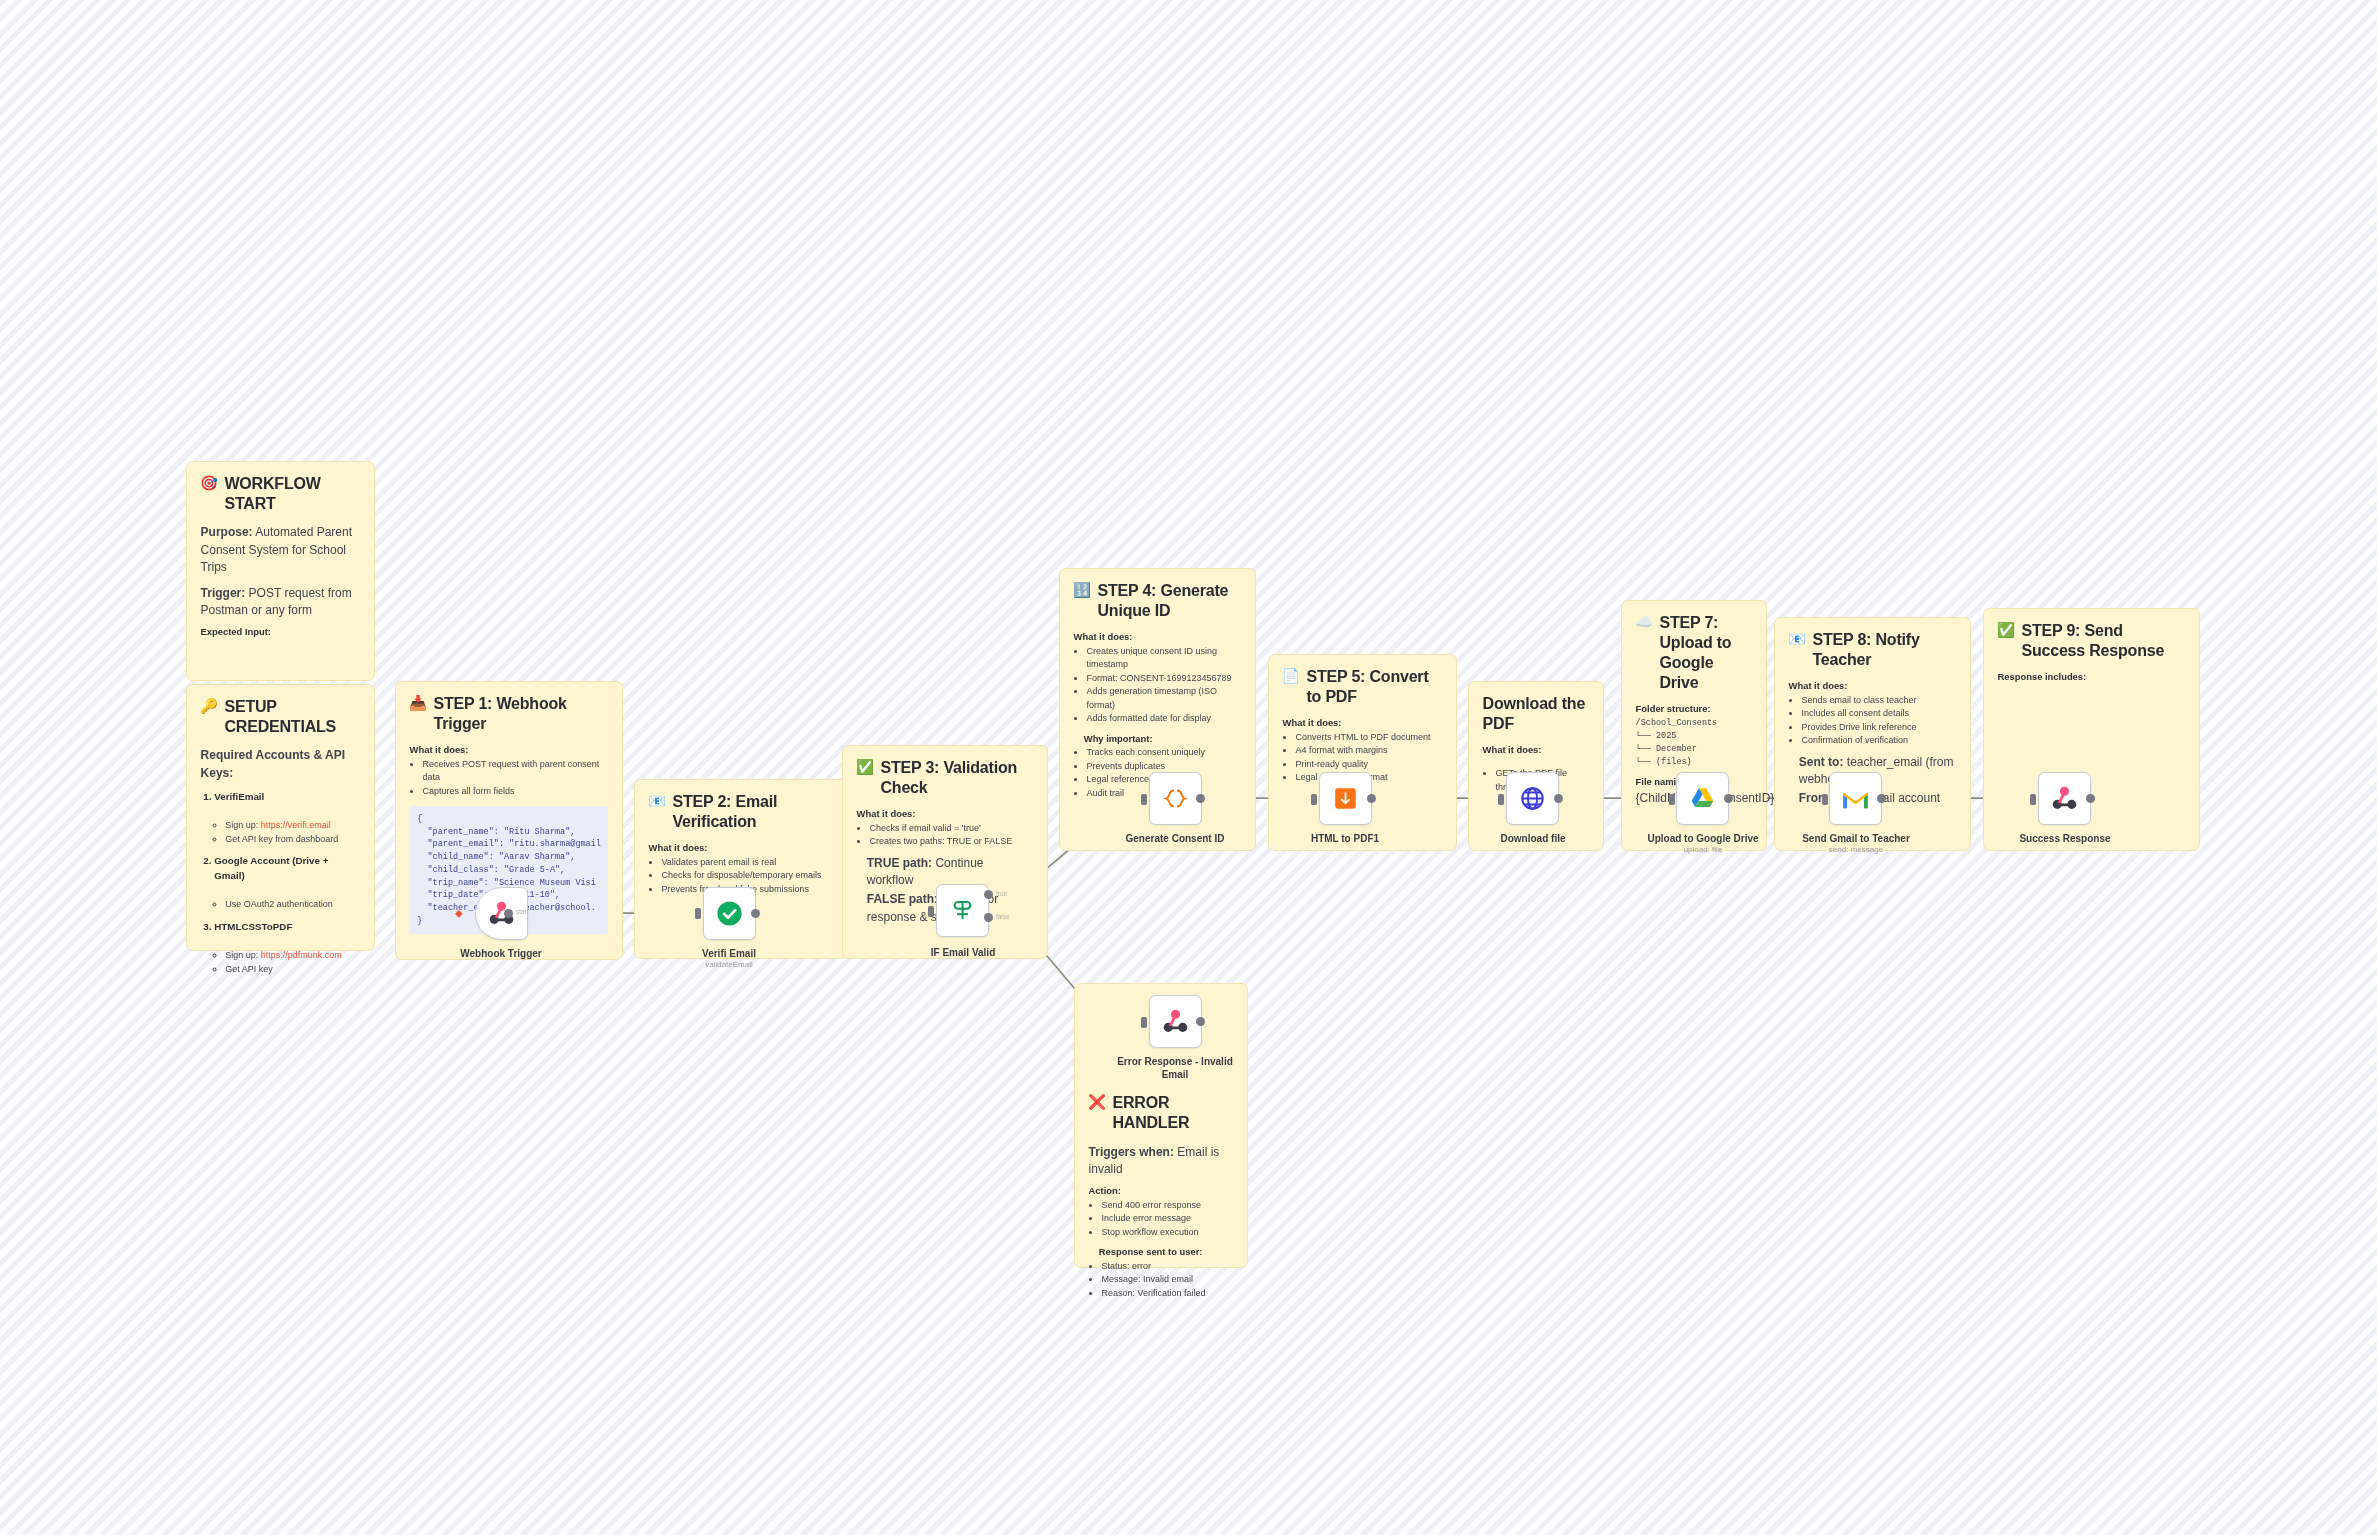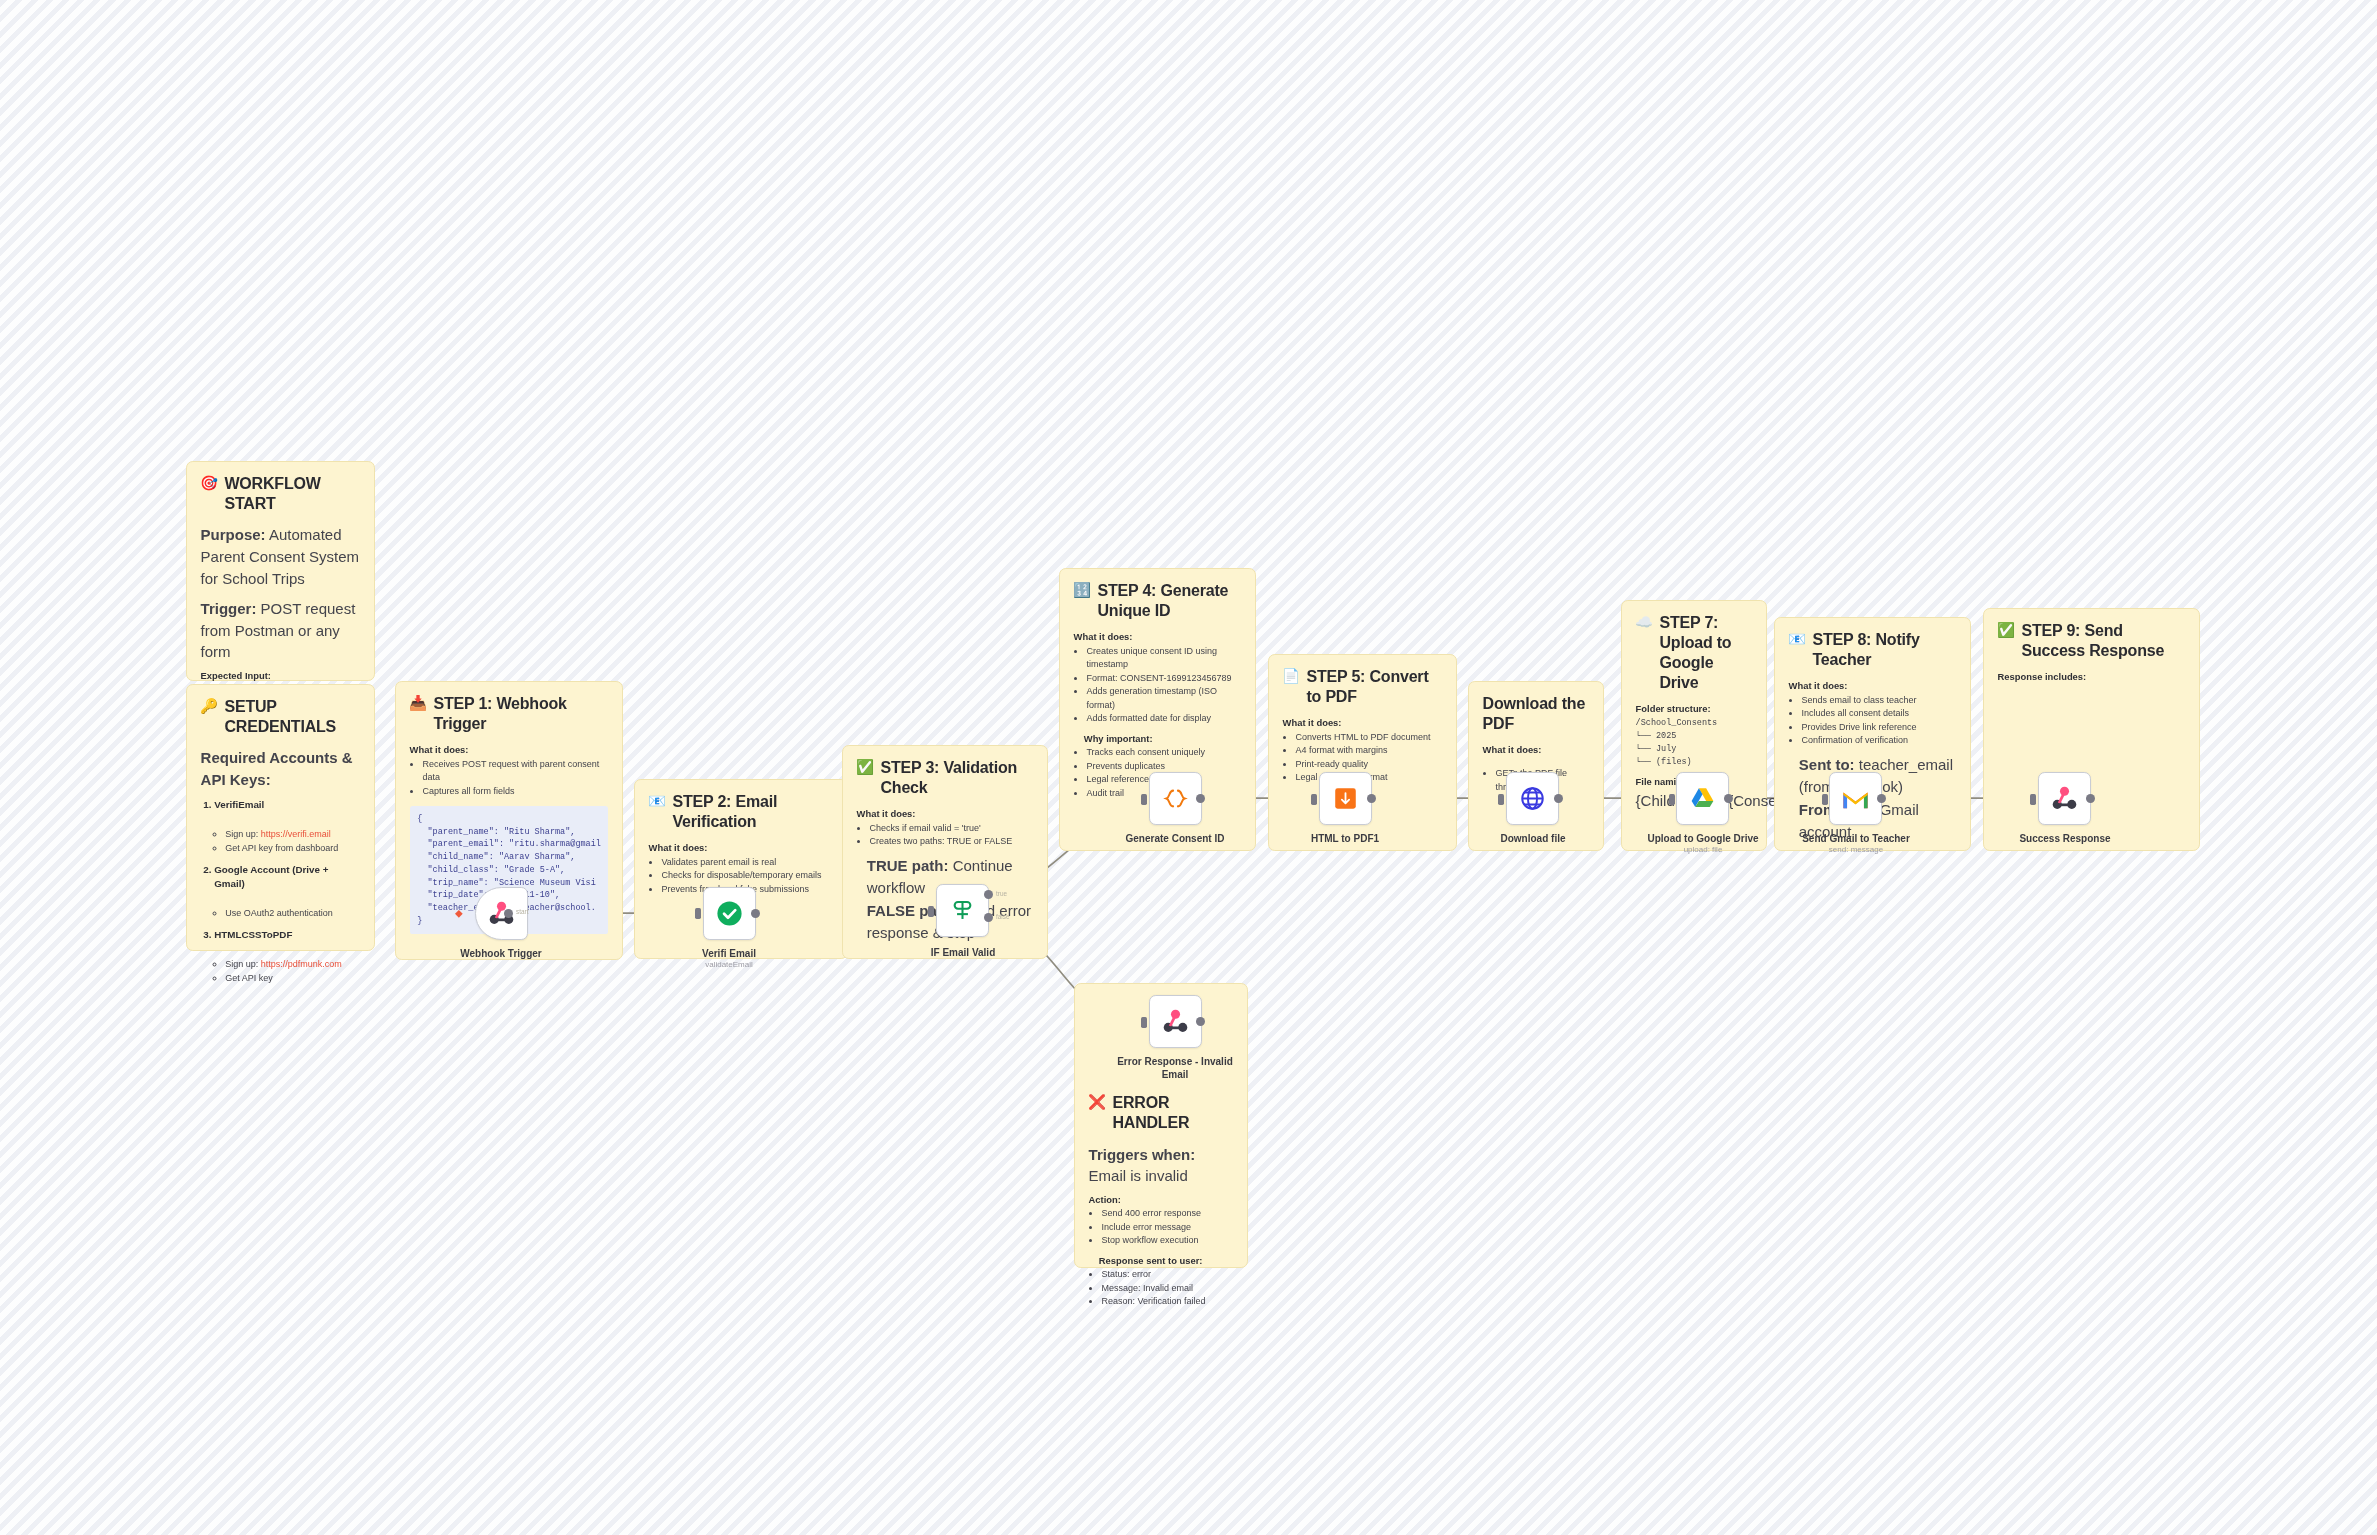--- a/index.html
+++ b/index.html
@@ -38,21 +38,21 @@
     font-weight:700;
     line-height:1.25;
     color:#2b2b30;
     letter-spacing:-0.2px;
     display:flex;
     gap:6px;
     align-items:flex-start;
   }
   .note h3 .em{font-size:14.5px;line-height:1.3;flex:0 0 auto;}
   .note .lbl{font-weight:700;font-size:9.4px;color:#2f2f35;display:block;margin:6.8px 0 2.6px;}
-  .note .ln{font-size:15px;line-height:1.45;color:#44444c;margin:1.7px 0;}
+  .note .ln{font-size:12px;line-height:1.45;color:#44444c;margin:1.7px 0;}
   .note ul{margin:1.7px 0 3.4px 0;padding-left:12.8px;}
   .note li{font-size:9px;line-height:1.5;color:#44444c;}
   .note .sub{margin-left:10.2px;}
   .note a, .note .url{color:#e8503a;text-decoration:none;}
   .note .ol{margin:3.4px 0 0 0;padding-left:13.6px;}
   .note .ol>li{font-size:9.8px;font-weight:700;color:#2f2f35;margin-top:7.7px;}
   .note .ol>li>ul{margin-top:15px;padding-left:11px;list-style:circle;}
   .note .ol>li>ul>li{font-weight:400;font-size:9px;}
   .note .mono{
     font-family:"Liberation Mono", monospace;
@@ -263,21 +263,21 @@
 </div>
 
 <div class="note" style="left:1621px;top:600px;width:146px;height:251px;">
   <h3>
     <span class="em">☁️</span>
     <span>STEP 7: Upload to Google Drive</span>
   </h3>
   <span class="lbl">Folder structure:</span>
   <div class="tree" style="white-space:pre">/School_Consents
 └── 2025
-└── July
+└── December
 └── (files)</div>
   <span class="lbl">File naming:</span>
   <div class="ln">{ChildName}_{ConsentID}.pdf</div>
 </div>
 
 <div class="note" style="left:1774px;top:617px;width:197px;height:234px;">
   <h3>
     <span class="em">📧</span>
     <span>STEP 8: Notify Teacher</span>
   </h3>

